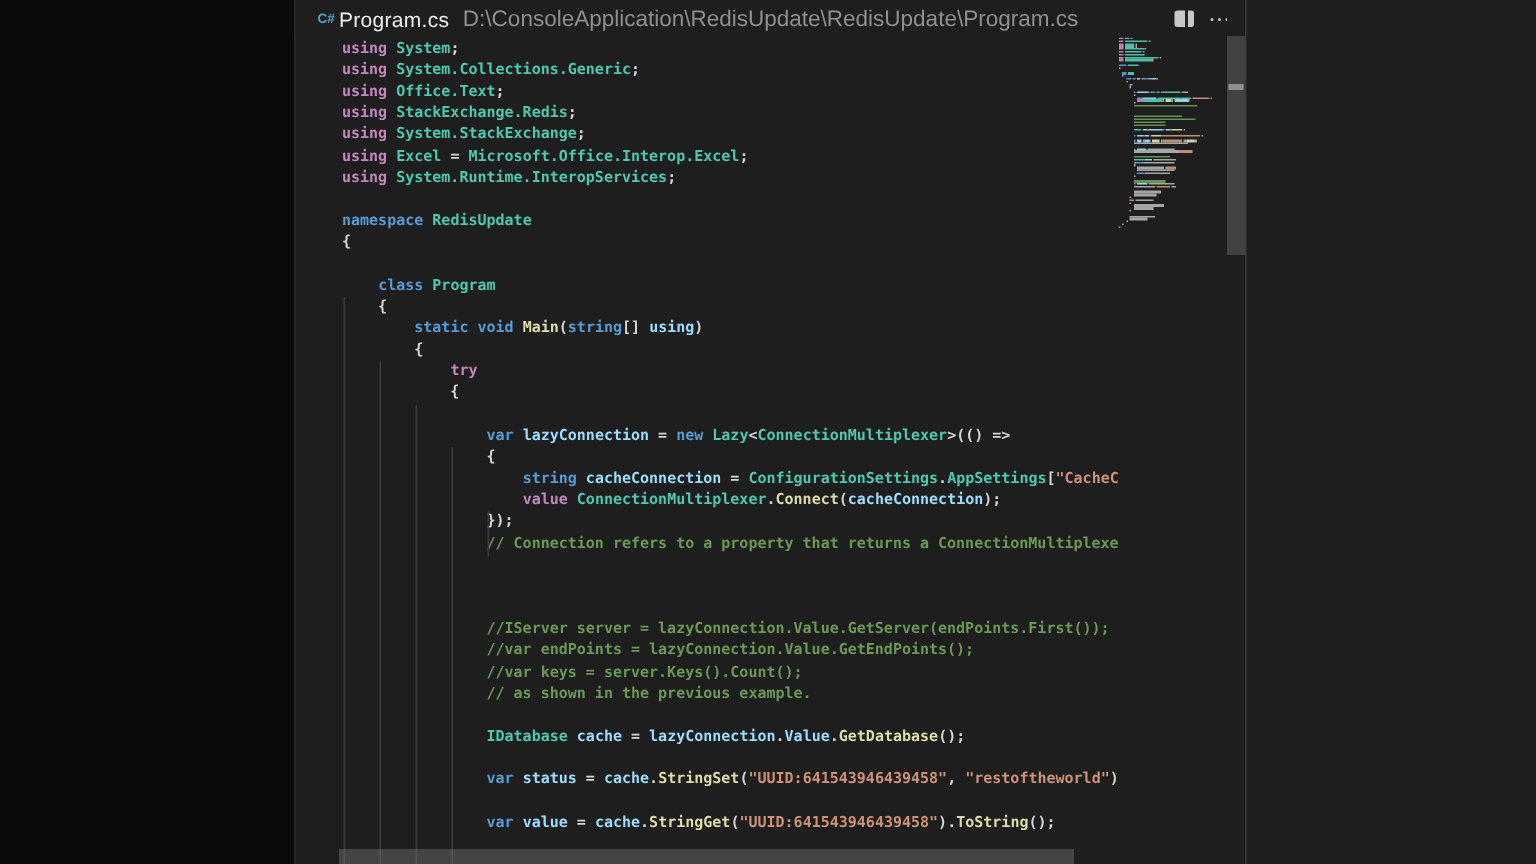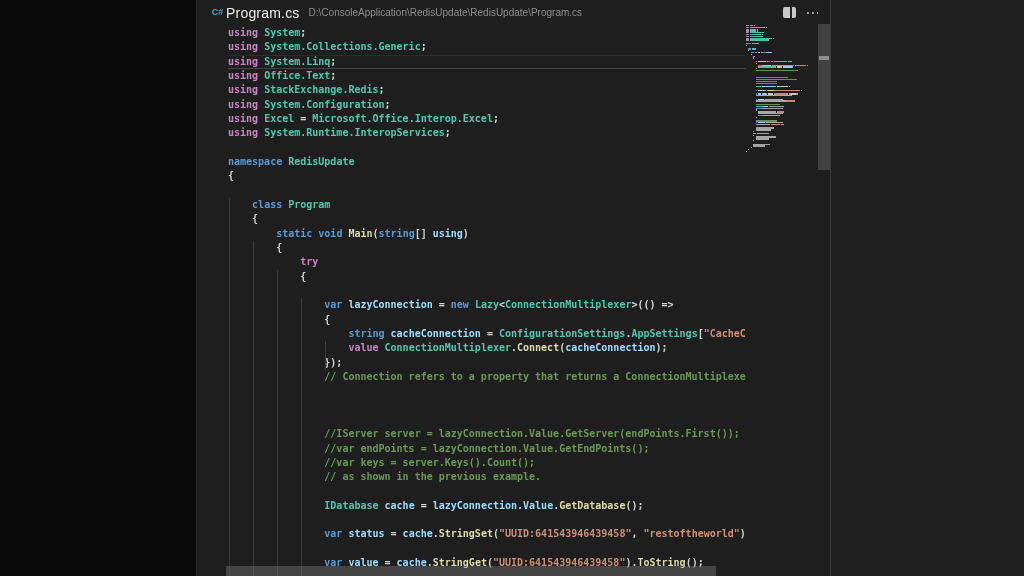--- a/index.html
+++ b/index.html
@@ -4,21 +4,21 @@
 <style>
   html,body{margin:0;padding:0;width:1024px;height:576px;overflow:hidden;background:#0a0a0a;}
   *{box-sizing:border-box;}
   #window{position:absolute;left:196px;top:0;width:634px;height:576px;background:#1e1e1e;border-left:1px solid #2a2a2a;font-family:"Liberation Sans",sans-serif;}
   #right-strip{position:absolute;left:830px;top:0;width:194px;height:576px;background:#1f1f1f;border-left:1px solid #3a3a3a;}
 
   
   .tabbar{position:absolute;left:0;top:0;right:0;height:25px;display:flex;align-items:center;padding:0 10px 0 14px;background:#1e1e1e;}
   .csicon{width:13px;height:13px;border-radius:3px;color:#4fa3c7;font-size:9px;font-weight:bold;line-height:13px;text-align:center;font-family:"Liberation Sans",sans-serif;}
   .tab-title{color:#eeeeee;font-size:14px;font-weight:normal;margin-left:2px;letter-spacing:.2px;}
-  .tab-path{color:#8f8f8f;font-size:10px;margin-left:9px;}
+  .tab-path{color:#8f8f8f;font-size:15px;margin-left:9px;}
   .tab-actions{margin-left:auto;display:flex;align-items:center;gap:10px;}
   .split-icon{width:13px;height:11px;border-radius:2px;background:linear-gradient(90deg,#c8c8c8 0 7px,#252525 7px 9px,#c8c8c8 9px 13px);}
   .more-icon{width:14px;height:14px;position:relative;}
   .more-icon::before{content:"";position:absolute;left:1px;top:6px;width:2px;height:2px;border-radius:50%;background:#c8c8c8;box-shadow:5px 0 0 #c8c8c8,10px 0 0 #c8c8c8;}
 
   
   .code-area{position:absolute;left:0;top:25px;right:84px;bottom:0;overflow:hidden;padding:1px 0 0 31px;}
   .line{height:14.33px;white-space:pre;font-family:"DejaVu Sans Mono","Liberation Mono",monospace;font-size:10px;line-height:14.33px;font-weight:bold;color:#d4d4d4;}
   .line.current{box-shadow:inset 0 -1px 0 #454545, inset 0 1px 0 #2c2c2c;}
   .tok-kw{color:#569CD6;}
@@ -69,24 +69,23 @@
     <span class="tab-actions">
       <span class="split-icon"></span>
       <span class="more-icon"></span>
     </span>
   </div>
 
   <div class="code-area">
     <div>
         <div class="line"><span class="tok-ctl">using </span><span class="tok-type">System</span><span class="tok-pun">;</span></div>
         <div class="line"><span class="tok-ctl">using </span><span class="tok-type">System.Collections.Generic</span><span class="tok-pun">;</span></div>
-        <div class="line current"><span class="tok-ctl">using </span><span class="tok-type">System.Linq</span><span class="tok-pun">;</span></div>
         <div class="line"><span class="tok-ctl">using </span><span class="tok-type">Office.Text</span><span class="tok-pun">;</span></div>
         <div class="line"><span class="tok-ctl">using </span><span class="tok-type">StackExchange.Redis</span><span class="tok-pun">;</span></div>
-        <div class="line"><span class="tok-ctl">using </span><span class="tok-type">System.Configuration</span><span class="tok-pun">;</span></div>
+        <div class="line"><span class="tok-ctl">using </span><span class="tok-type">System.StackExchange</span><span class="tok-pun">;</span></div>
         <div class="line"><span class="tok-ctl">using </span><span class="tok-type">Excel</span><span class="tok-pun"> = </span><span class="tok-type">Microsoft.Office.Interop.Excel</span><span class="tok-pun">;</span></div>
         <div class="line"><span class="tok-ctl">using </span><span class="tok-type">System.Runtime.InteropServices</span><span class="tok-pun">;</span></div>
         <div class="line"></div>
         <div class="line"><span class="tok-kw">namespace </span><span class="tok-type">RedisUpdate</span></div>
         <div class="line"><span class="tok-pun">{</span></div>
         <div class="line"></div>
         <div class="line"><span class="tok-pun">    </span><span class="tok-kw">class </span><span class="tok-type">Program</span></div>
         <div class="line"><span class="tok-pun">    {</span></div>
         <div class="line"><span class="tok-pun">        </span><span class="tok-kw">static </span><span class="tok-kw">void </span><span class="tok-func">Main</span><span class="tok-pun">(</span><span class="tok-kw">string</span><span class="tok-pun">[] </span><span class="tok-var">using</span><span class="tok-pun">)</span></div>
         <div class="line"><span class="tok-pun">        {</span></div>

